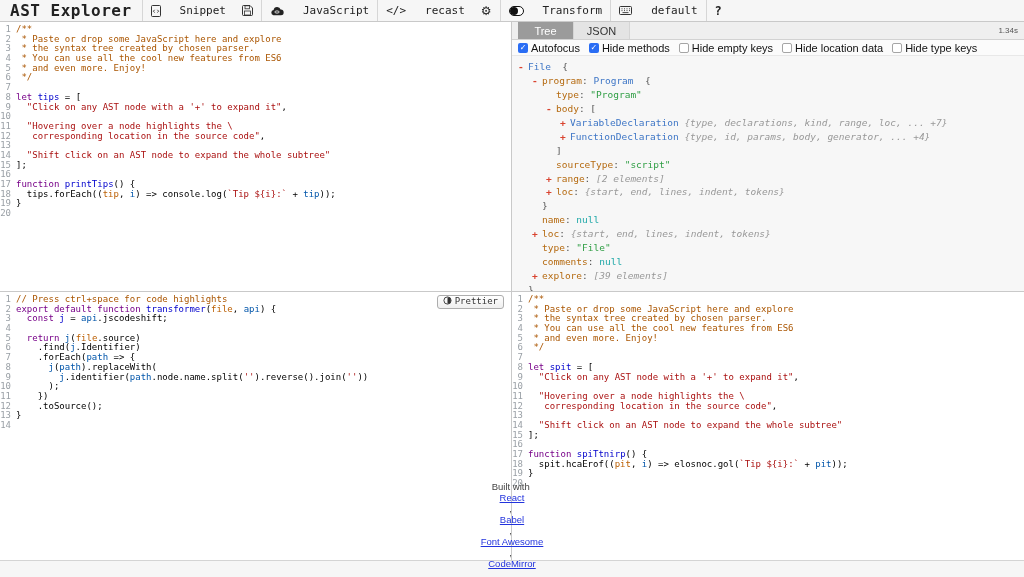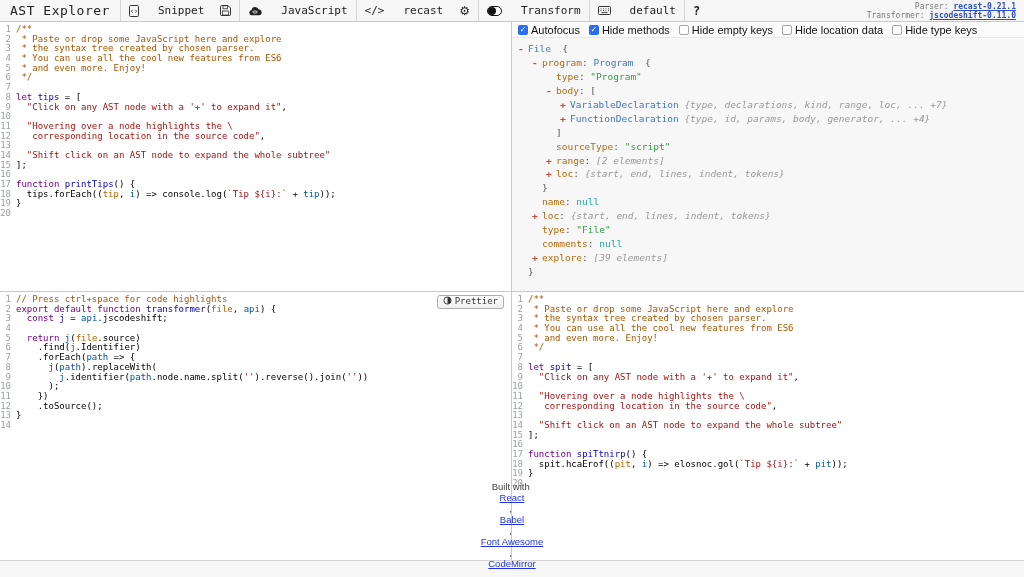--- a/index.html
+++ b/index.html
@@ -3,21 +3,21 @@
 <meta charset="utf-8">
 <style>
   * { box-sizing: border-box; }
   html,body { margin:0; padding:0; width:1024px; height:577px; overflow:hidden;
     background:#fff; font-family:"Liberation Sans", sans-serif; }
 
   
   .toolbar { position:absolute; top:0; left:0; width:1024px; height:22px;
     background:#f6f6f6; border-bottom:1px solid #c9c9c9; display:flex; align-items:center;
     font-family:"DejaVu Sans Mono", monospace; font-size:11px; color:#222; }
-  .tb-title { font-weight:normal; font-size:13px; padding:0 10px; letter-spacing:0.5px; }
+  .tb-title { font-weight:bold; font-size:16px; padding:0 10px; letter-spacing:0.5px; }
   .tb-sep { width:1px; height:21px; background:#d6d6d6; }
   .tb-btn { display:flex; align-items:center; gap:19px; padding:0 8px; height:21px; cursor:pointer; white-space:nowrap; }
   .tb-btn svg { display:block; }
   .glyph { font-family:"DejaVu Sans", sans-serif; font-size:12px; line-height:1; }
   .help { font-weight:bold; font-size:12px; }
   .parser-info { margin-left:auto; text-align:right; padding-right:8px;
     font-size:8px; line-height:9px; color:#777; }
   .parser-info a { color:#2b50c8; font-weight:bold; text-decoration:underline; cursor:pointer; }
 
   
@@ -143,26 +143,20 @@
           <path d="M2.5 2.8 h1 M5 2.8 h1 M7.5 2.8 h1 M10 2.8 h1 M2.5 4.6 h1 M5 4.6 h1 M7.5 4.6 h1 M10 4.6 h1 M3.5 6.6 h6" stroke="#333" stroke-width="0.9"></path>
         </svg>
     </span>
     <span>default</span>
   </span>
 
   <span class="tb-sep"></span>
 
   <span class="tb-btn help">?</span>
 
-  <span class="parser-info">
-    <span>Parser:</span>
-    <a>recast-0.21.1</a><br>
-    <span>Transformer:</span>
-    <a>jscodeshift-0.11.0</a>
-  </span>
 </div>
 
 <div class="main">
 
   <div class="pane editor" id="src-pane">
       <div class="code-line"><span class="ln">1</span><span class="lc"><span class="tok-cmt">/**</span></span></div>
       <div class="code-line"><span class="ln">2</span><span class="lc"><span class="tok-cmt"> * Paste or drop some JavaScript here and explore</span></span></div>
       <div class="code-line"><span class="ln">3</span><span class="lc"><span class="tok-cmt"> * the syntax tree created by chosen parser.</span></span></div>
       <div class="code-line"><span class="ln">4</span><span class="lc"><span class="tok-cmt"> * You can use all the cool new features from ES6</span></span></div>
       <div class="code-line"><span class="ln">5</span><span class="lc"><span class="tok-cmt"> * and even more. Enjoy!</span></span></div>
@@ -177,20 +171,25 @@
       <div class="code-line"><span class="ln">14</span><span class="lc"><span class="tok-pl">  </span><span class="tok-str">"Shift click on an AST node to expand the whole subtree"</span></span></div>
       <div class="code-line"><span class="ln">15</span><span class="lc"><span class="tok-pl">];</span></span></div>
       <div class="code-line"><span class="ln">16</span><span class="lc"></span></div>
       <div class="code-line"><span class="ln">17</span><span class="lc"><span class="tok-kw">function</span><span class="tok-pl"> </span><span class="tok-def">printTips</span><span class="tok-pl">() {</span></span></div>
       <div class="code-line"><span class="ln">18</span><span class="lc"><span class="tok-pl">  tips.forEach((</span><span class="tok-par">tip</span><span class="tok-pl">, </span><span class="tok-var2">i</span><span class="tok-pl">) =&gt; console.log(</span><span class="tok-str">`Tip ${i}:`</span><span class="tok-pl"> + </span><span class="tok-var2">tip</span><span class="tok-pl">));</span></span></div>
       <div class="code-line"><span class="ln">19</span><span class="lc"><span class="tok-pl">}</span></span></div>
       <div class="code-line"><span class="ln">20</span><span class="lc"></span></div>
     </div>
 
   <div class="pane" id="tree-pane">
+    <div class="tabbar">
+      <span class="tab active">Tree</span>
+      <span class="tab">JSON</span>
+      <span class="time">1.34s</span>
+    </div>
     <div class="checkrow" id="checkrow">
         <span class="chk">
           <span class="box on">✓</span>
           <span>Autofocus</span>
         </span>
         <span class="chk">
           <span class="box on">✓</span>
           <span>Hide methods</span>
         </span>
         <span class="chk">

